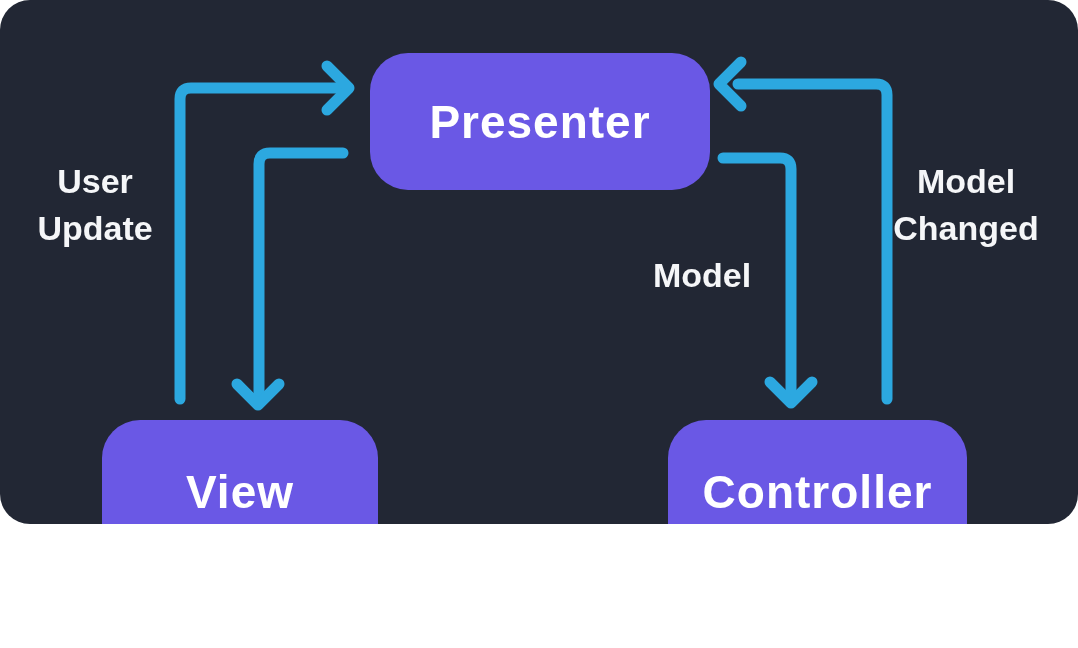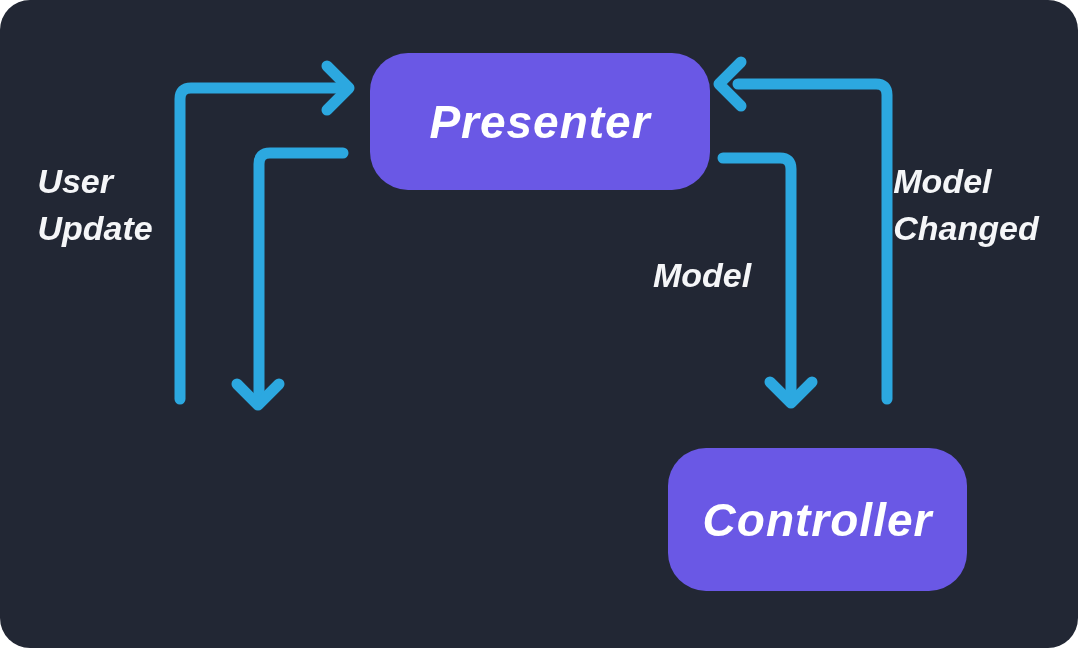--- a/index.html
+++ b/index.html
@@ -7,40 +7,40 @@
     --canvas-bg:#222734;
     --node-bg:#6A58E5;
     --arrow:#2CA8E0;
     --node-text:#ffffff;
     --label-text:#F5F6F8;
   }
   *{margin:0;padding:0;box-sizing:border-box;}
   html,body{width:1078px;height:648px;background:var(--page-bg);
     font-family:"Liberation Sans",sans-serif;overflow:hidden;}
   .canvas{
-    position:relative;width:1078px;height:648px;
-    background:var(--canvas-bg);border-radius:30px;overflow:hidden;font-style:italic;
+    position:relative;width:1078px;height:524px;
+    background:var(--canvas-bg);border-radius:30px;overflow:hidden;
   }
   .arrows{position:absolute;left:0;top:0;width:1078px;height:648px;}
   .arrows path,.arrows polyline{
     fill:none;stroke:var(--arrow);stroke-width:11;
     stroke-linecap:round;stroke-linejoin:round;
   }
   .node{
     position:absolute;display:flex;align-items:center;justify-content:center;
     background:var(--node-bg);border-radius:38px;
     color:var(--node-text);font-size:46px;font-weight:700;letter-spacing:1px;
   }
   .node-presenter{left:370px;top:53px;width:340px;height:137px;}
   .node-view{left:102px;top:420px;width:276px;height:143px;}
-  .node-controller{left:668px;top:420px;width:299px;height:143px;margin-top:28px;}
+  .node-controller{left:668px;top:420px;width:299px;height:143px;}
   .edge-label{
     position:absolute;transform:translateX(-50%);
     color:var(--label-text);font-size:34px;font-weight:700;
-    line-height:47px;text-align:left;white-space:nowrap;
+    line-height:47px;text-align:center;white-space:nowrap;
   }
   .label-user-actions{left:95px;top:158px;}
   .label-update-ui{left:357px;top:253px;}
   .label-update-model{left:702px;top:252px;}
   .label-model-changed{left:966px;top:158px;}
 </style>
 </head>
 <body>
 
 <div class="canvas">
@@ -56,20 +56,23 @@
     <path d="M 723 158 L 780 158 Q 791 158 791 169 L 791 396"></path>
     <polyline points="770,382 791,403 812,382"></polyline>
 
     <path d="M 887 399 L 887 95 Q 887 84 876 84 L 738 84"></path>
     <polyline points="741,62 719,84 741,106"></polyline>
   </svg>
 
   <div class="node node-presenter">
     <span>Presenter</span>
   </div>
+  <div class="node node-view">
+    <span>View</span>
+  </div>
   <div class="node node-controller">
     <span>Controller</span>
   </div>
 
   <div class="edge-label label-user-actions">
     <div>User</div>
     <div>Update</div>
   </div>
 
 

